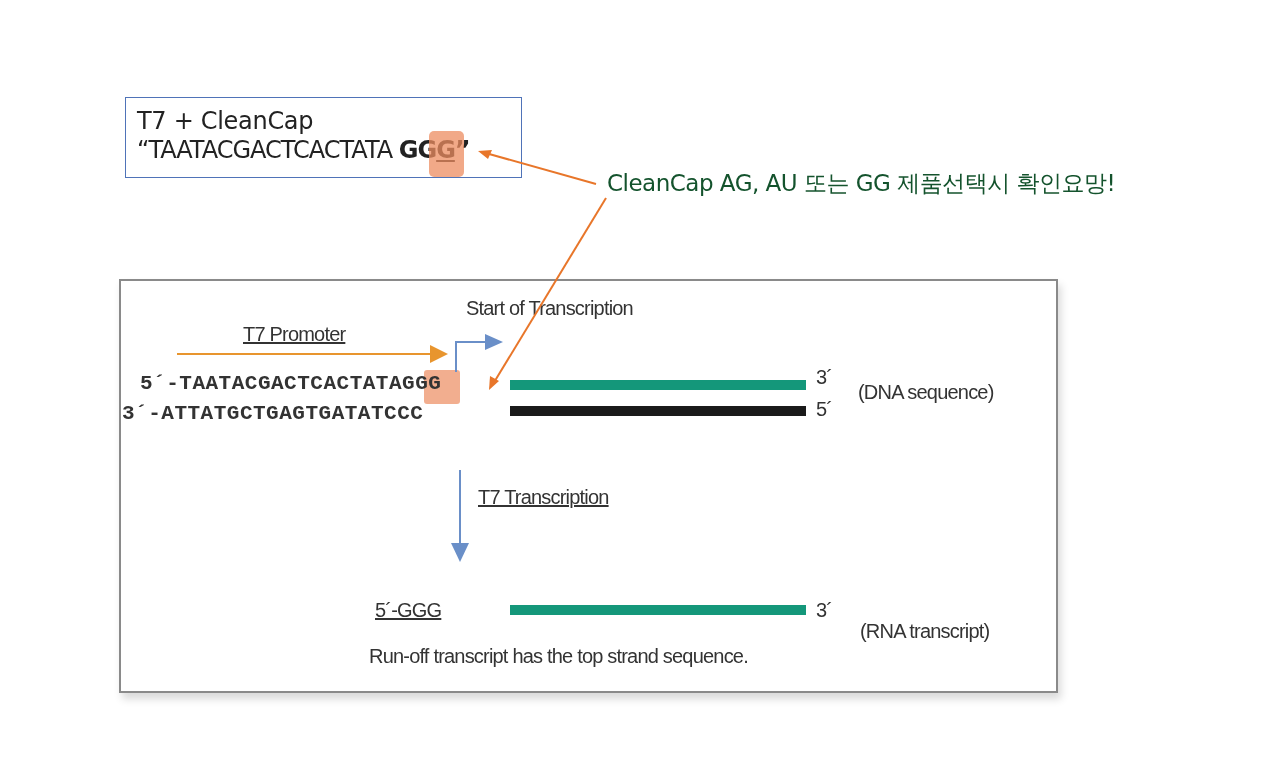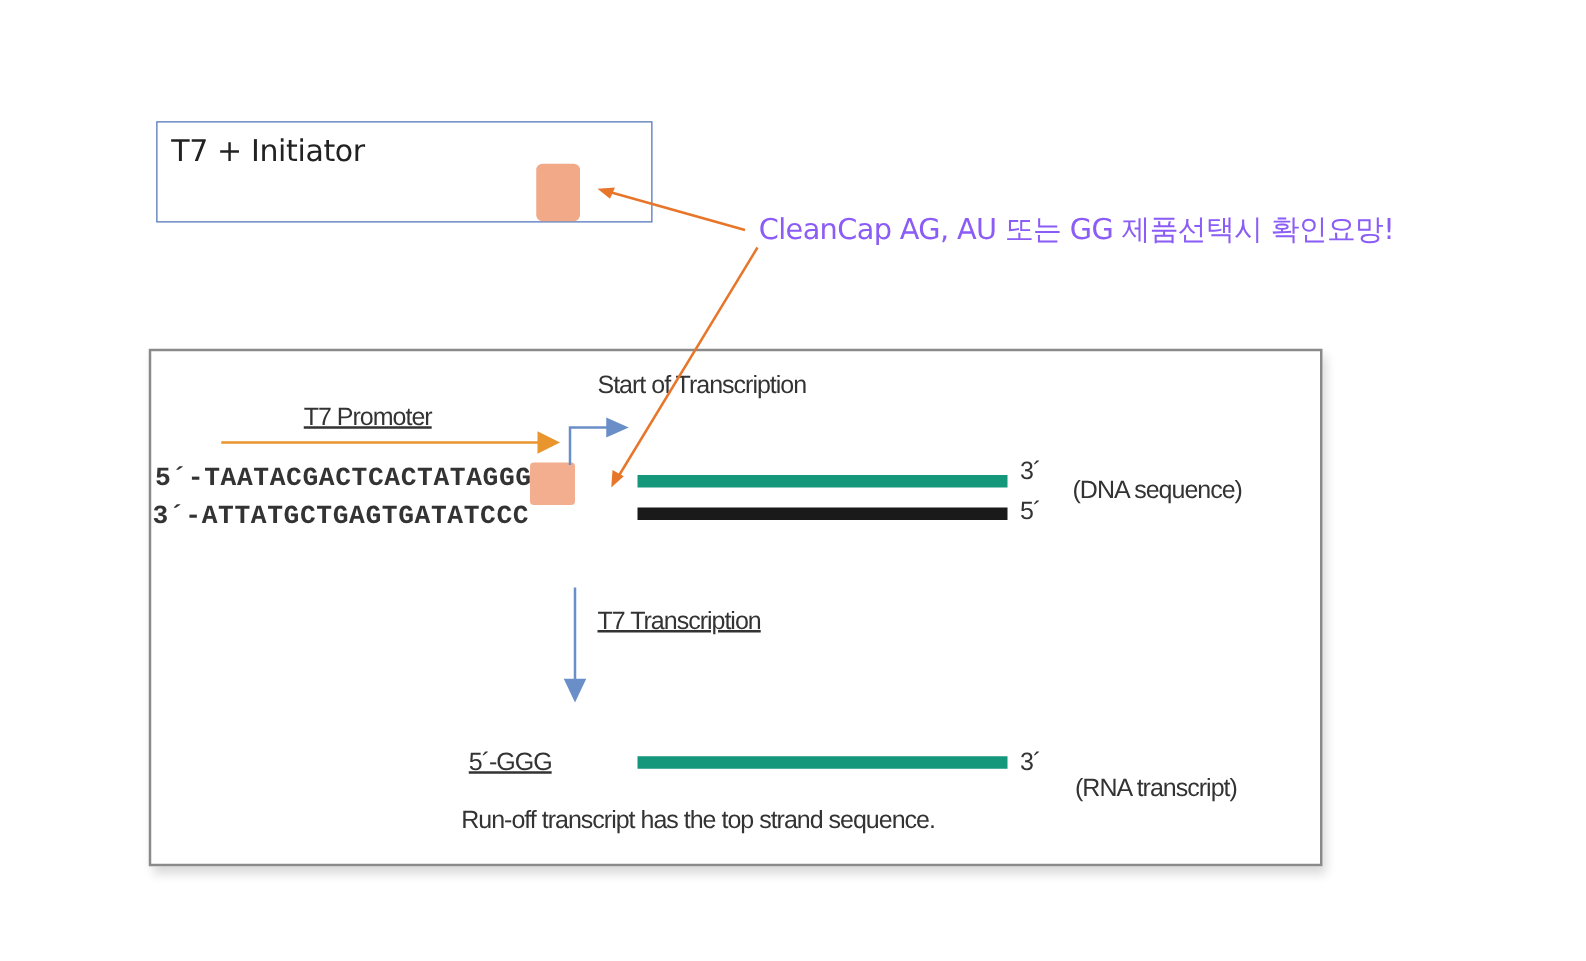--- a/index.html
+++ b/index.html
@@ -3,46 +3,47 @@
 <meta charset="utf-8">
 <style>
   html, body { margin:0; padding:0; background:#ffffff; }
   body { width:1269px; height:769px; position:relative; overflow:hidden; font-family:"Liberation Sans", sans-serif; }
   .callout-box { position:absolute; left:125px; top:97px; width:397px; height:81px; border:1px solid #4f73b8; box-sizing:border-box; background:#fff; }
   .callout-line1 { position:absolute; left:11px; top:9px; font-size:24px; color:#222; font-family:"DejaVu Sans", sans-serif; letter-spacing:-0.3px; }
   .callout-line2 { position:absolute; left:11px; top:38px; font-size:24px; color:#222; font-family:"DejaVu Sans", sans-serif; letter-spacing:-1px; white-space:nowrap; }
   .callout-line2 .bold { font-weight:bold; }
   .callout-line2 .ul { text-decoration:underline; }
   .hl-top { position:absolute; left:429px; top:131px; width:35px; height:46px; background:rgba(236,140,96,0.75); border-radius:5px; }
-  .note { position:absolute; left:607px; top:168px; font-size:23px; color:#8b5cf6; font-family:"DejaVu Sans", sans-serif; letter-spacing:-0.5px; white-space:nowrap; }
+  .note { position:absolute; left:607px; top:168px; font-size:23px; color:#14532d; font-family:"DejaVu Sans", sans-serif; letter-spacing:-0.5px; white-space:nowrap; }
   .figure { position:absolute; left:119px; top:279px; width:939px; height:414px; border:2px solid #8a8a8a; box-sizing:border-box; background:#fff; box-shadow:3px 6px 8px rgba(0,0,0,0.15); }
   .lbl { position:absolute; font-family:"Liberation Sans", sans-serif; color:#333; font-size:20px; letter-spacing:-0.8px; white-space:nowrap; }
   .seq { position:absolute; font-family:"Liberation Mono", monospace; font-weight:bold; font-size:21px; color:#333; white-space:nowrap; letter-spacing:0.5px; }
   .bar { position:absolute; height:10px; }
   .hl-seq { position:absolute; left:424px; top:370px; width:36px; height:34px; background:rgba(236,140,96,0.7); border-radius:3px; }
   svg.overlay { position:absolute; left:0; top:0; pointer-events:none; }
 </style>
 </head>
 <body>
 
 <div class="callout-box">
-  <div class="callout-line1">T7 + Initiator</div>
+  <div class="callout-line1">T7 + CleanCap</div>
+  <div class="callout-line2"><span>“TAATACGACTCACTATA </span><span class="bold">GG</span><span class="bold ul">G</span><span class="bold">”</span></div>
 </div>
 <div class="hl-top"></div>
 
 <div class="note">CleanCap AG, AU 또는 GG 제품선택시 확인요망!</div>
 
 <div class="figure"></div>
 
 <div class="hl-seq"></div>
 
-<div class="lbl" style="left:478px; top:297px;text-align:center;">Start of Transcription</div>
+<div class="lbl" style="left:466px; top:297px;text-align:center;">Start of Transcription</div>
 <div class="lbl" style="left:243px; top:323px;text-decoration:underline;">T7 Promoter</div>
 
-<div class="seq" style="left:124px; top:372px;">5´-TAATACGACTCACTATAGGG</div>
+<div class="seq" style="left:140px; top:372px;">5´-TAATACGACTCACTATAGGG</div>
 <div class="seq" style="left:122px; top:402px;">3´-ATTATGCTGAGTGATATCCC</div>
 
 <div class="bar" style="left:510px; top:380px; width:296px; background:#14977a;"></div>
 <div class="bar" style="left:510px; top:406px; width:296px; background:#1a1a1a;"></div>
 
 <div class="lbl" style="left:816px; top:366px;">3´</div>
 <div class="lbl" style="left:816px; top:398px;">5´</div>
 <div class="lbl" style="left:858px; top:381px;">(DNA sequence)</div>
 
 <div class="lbl" style="left:478px; top:486px;text-decoration:underline;">T7 Transcription</div>

